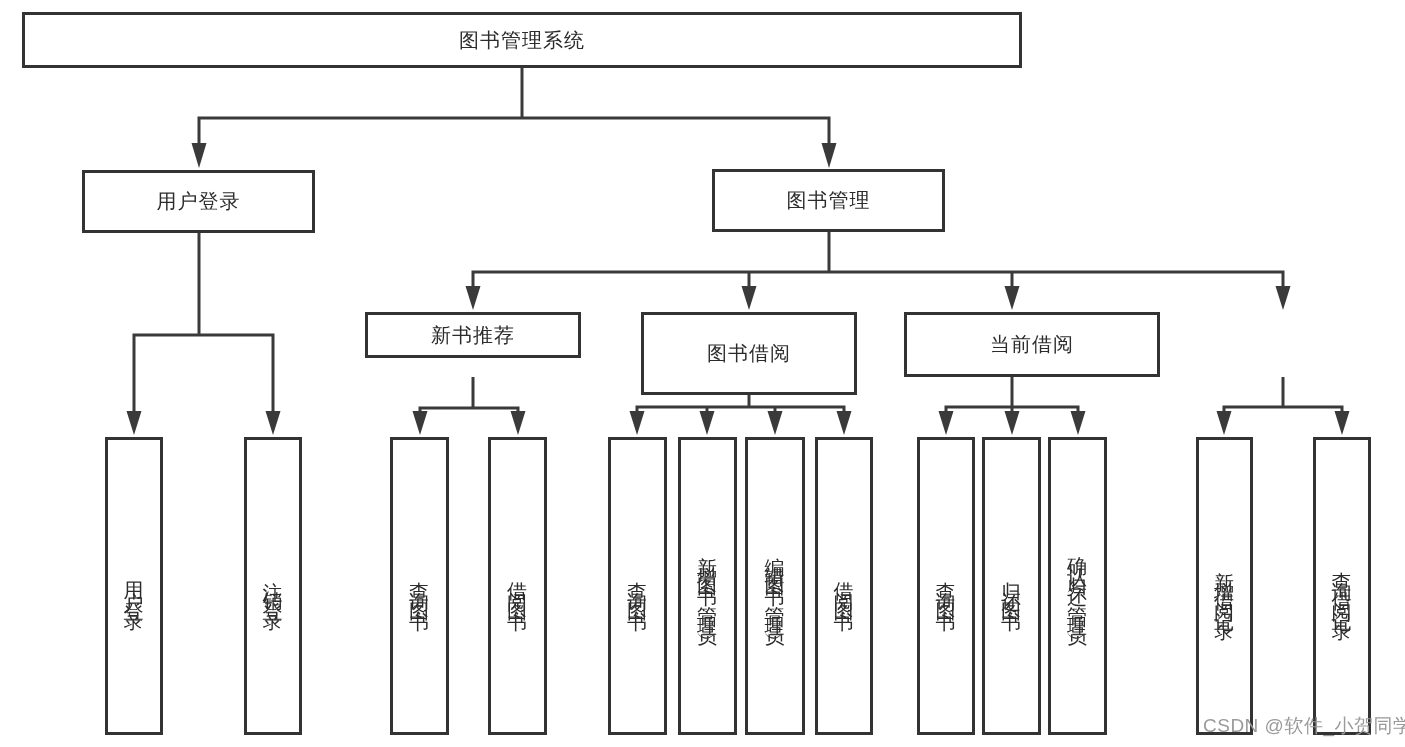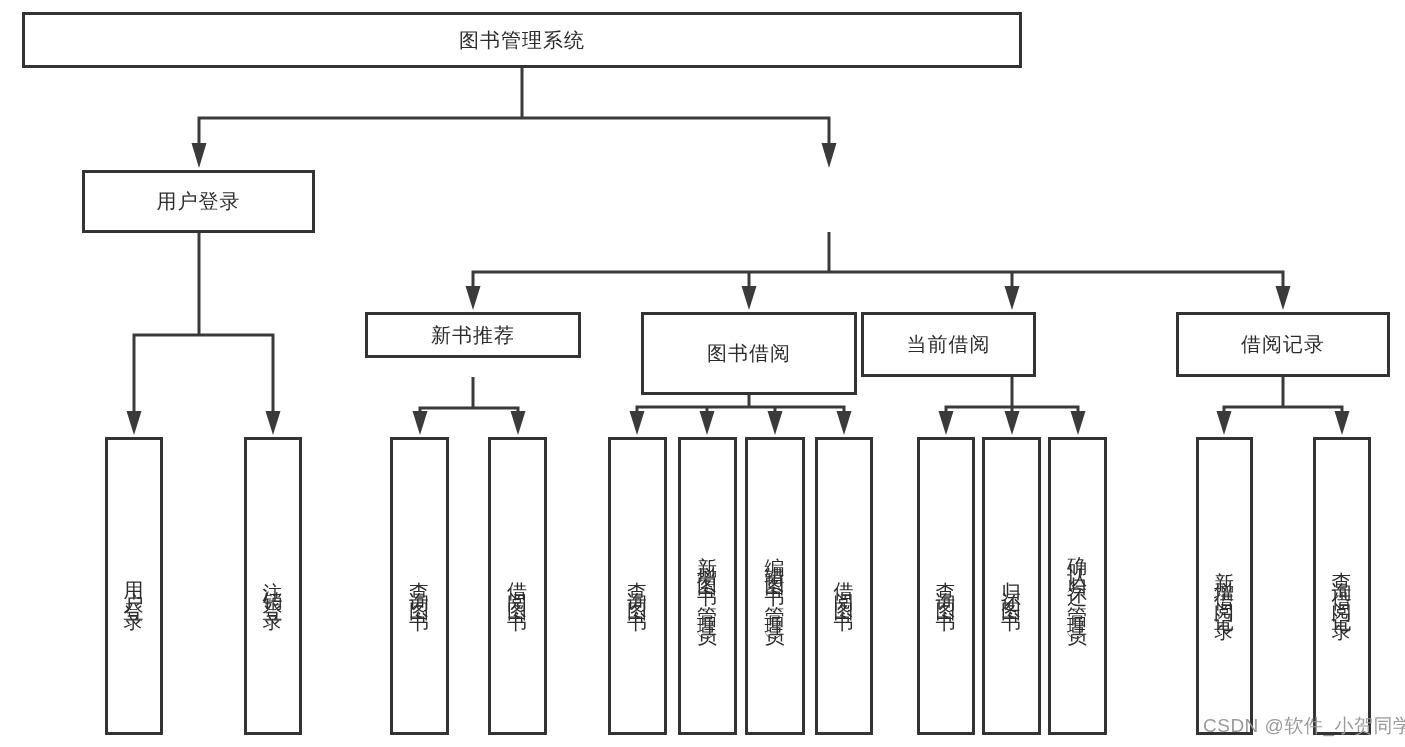--- a/index.html
+++ b/index.html
@@ -91,25 +91,25 @@
       <polygon points="1070.5,411 1085.5,411 1078,435"></polygon>
 
       <polygon points="1216.5,411 1231.5,411 1224,435"></polygon>
       <polygon points="1334.5,411 1349.5,411 1342,435"></polygon>
     </g>
   </svg>
 
   <div class="node" style="left:22px;top:12px;width:1000px;height:56px">图书管理系统</div>
 
   <div class="node" style="left:82px;top:170px;width:233px;height:63px">用户登录</div>
+  <div class="node" style="left:712px;top:169px;width:233px;height:63px">图书管理</div>
 
   <div class="node" style="left:365px;top:312px;width:216px;height:46px">新书推荐</div>
   <div class="node" style="left:641px;top:312px;width:216px;height:83px">图书借阅</div>
-  <div class="node" style="left:861px;top:312px;width:175px;height:65px">当前借阅</div>
-  <div class="node" style="left:1176px;top:312px;width:214px;height:65px">借阅记录</div>
+  <div class="node" style="left:904px;top:312px;width:256px;height:65px">当前借阅</div>
 
   <div class="node leaf" style="left:105px;top:437px;width:58px;height:298px">
     <span class="vtext">用户登录</span>
     </div>
   <div class="node leaf" style="left:244px;top:437px;width:58px;height:298px">
     <span class="vtext">注销登录</span>
     </div>
 
   <div class="node leaf" style="left:390px;top:437px;width:59px;height:298px">
     <span class="vtext">查询图书</span>

